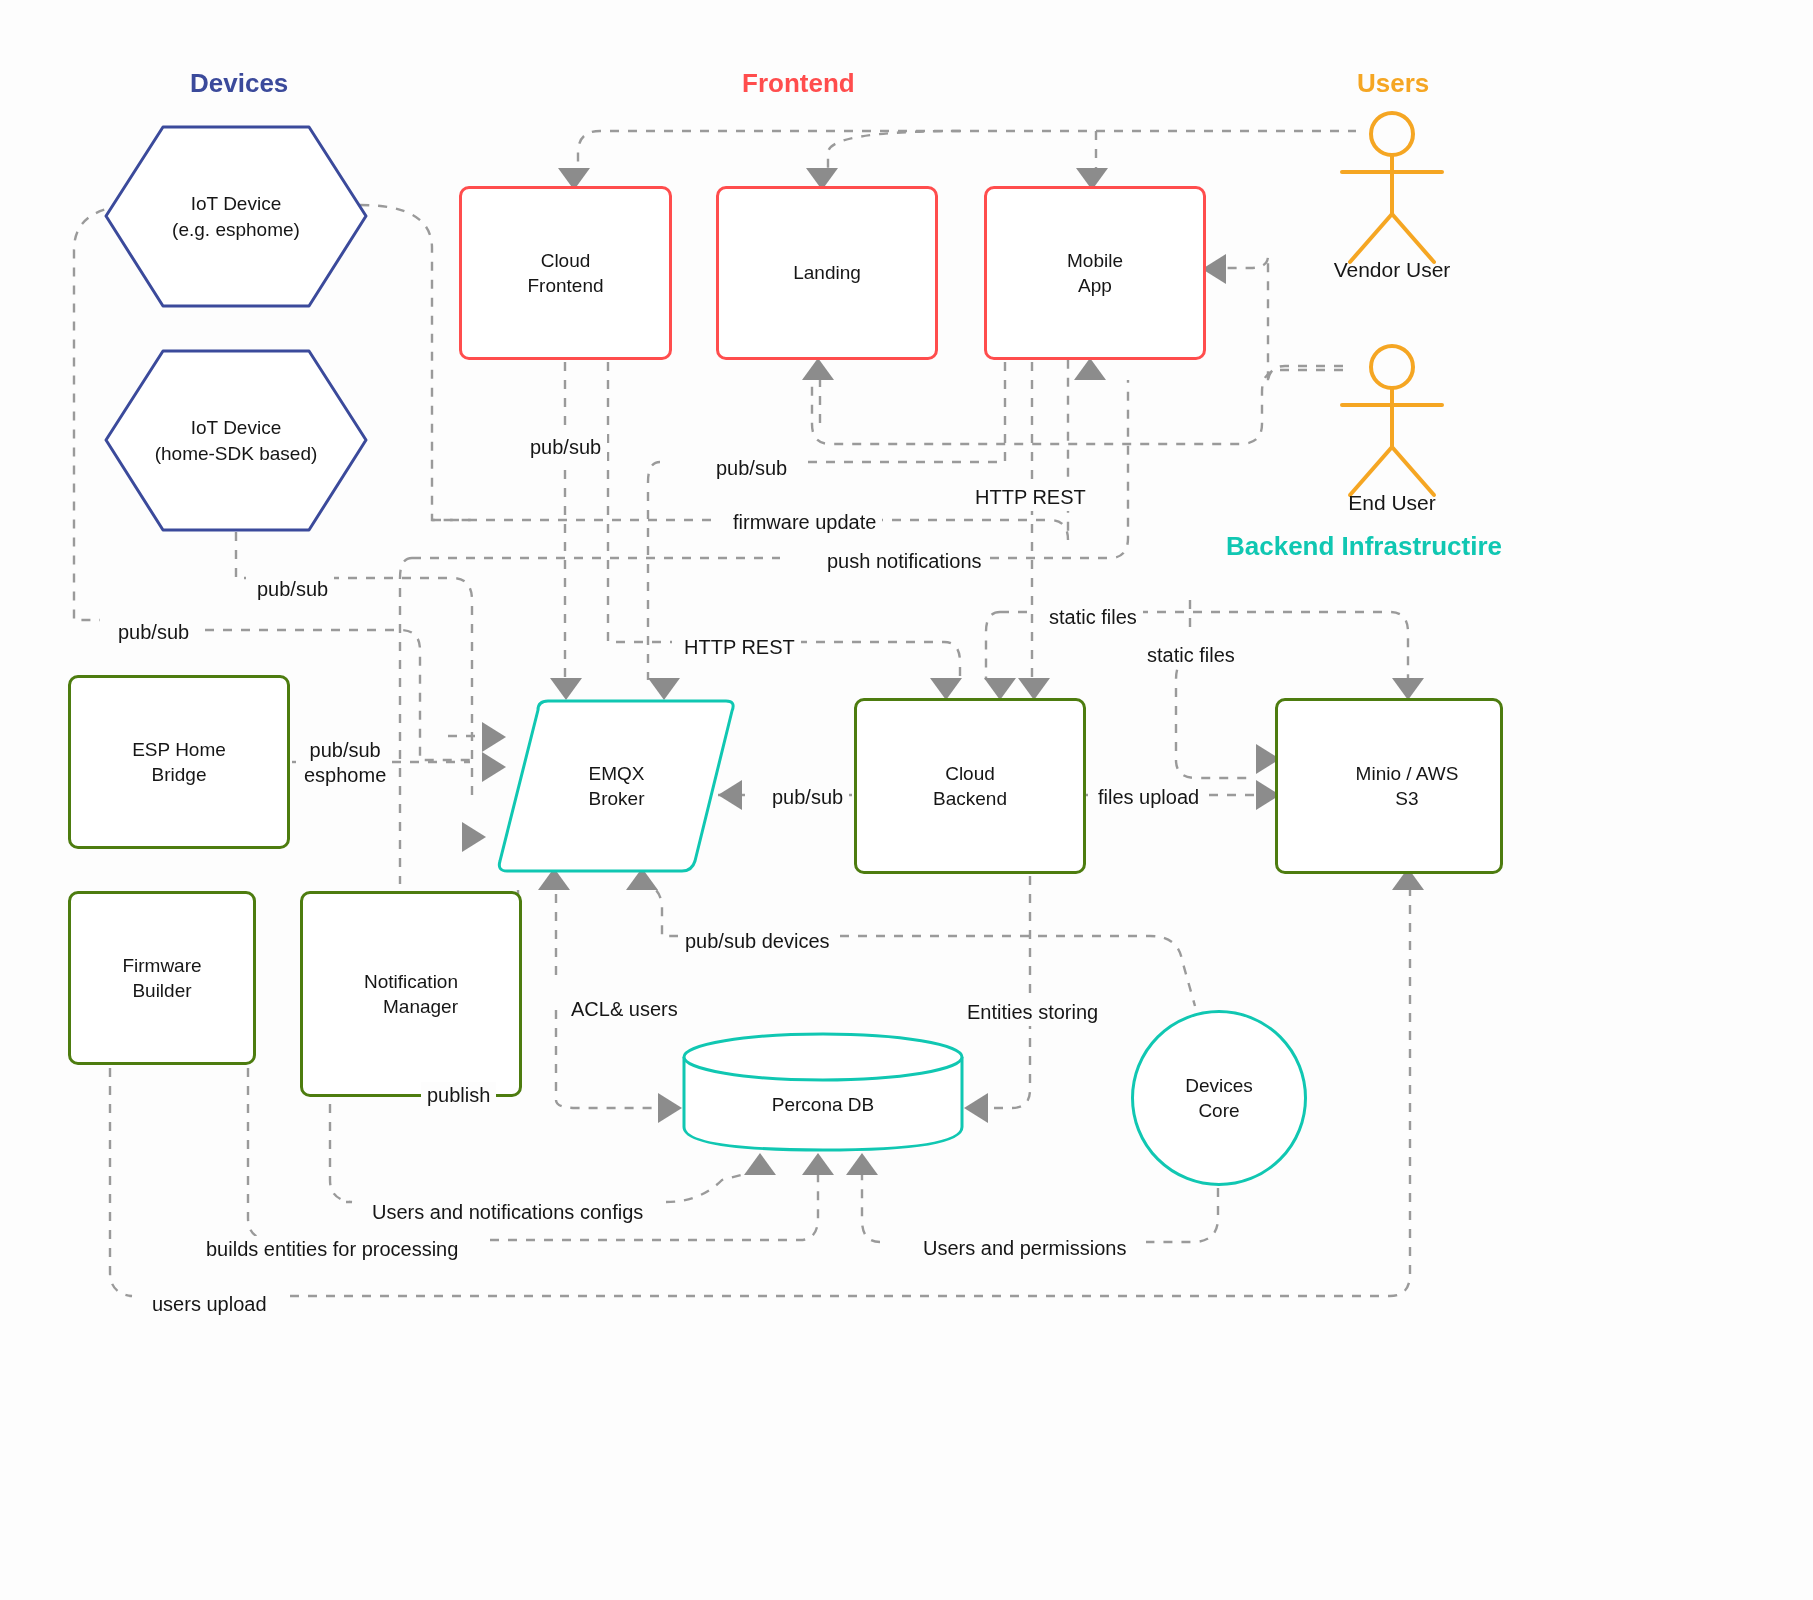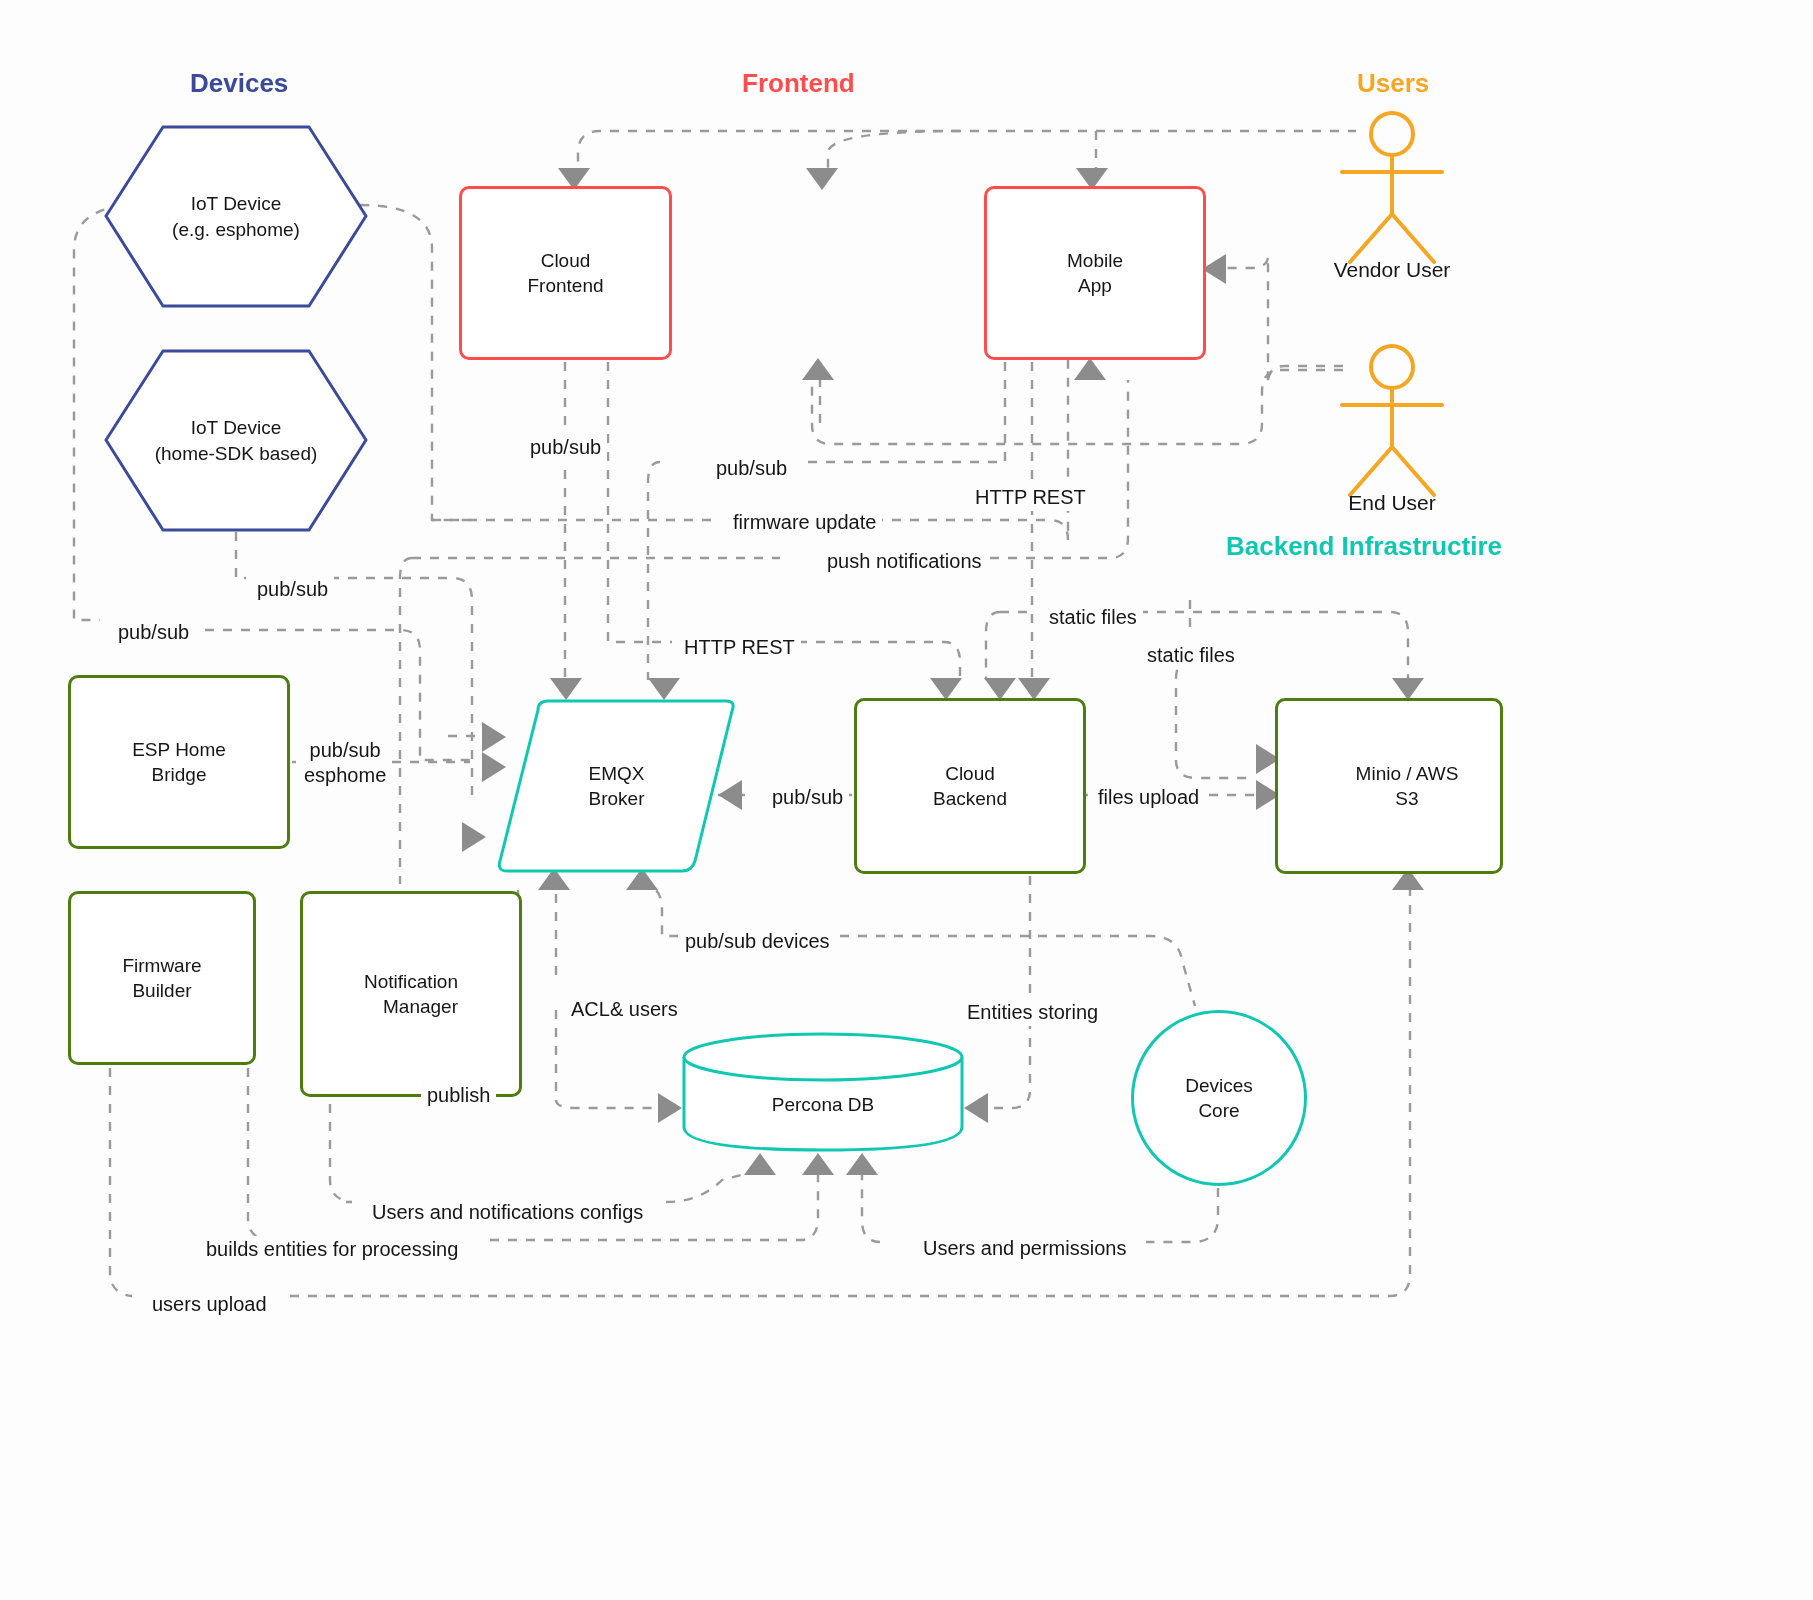--- a/index.html
+++ b/index.html
@@ -267,20 +267,23 @@
     <svg width="266" height="185" viewBox="0 0 266 185">
       <polygon points="60,3 206,3 263,92 206,182 60,182 3,92" fill="#ffffff" stroke="#3b4a9b" stroke-width="3" stroke-linejoin="round"></polygon>
     </svg>
     <div class="lbl">IoT Device
 (home-SDK based)</div>
   </div>
 
   <div class="node rbox" style="left:459px; top:186px; width:213px; height:174px;">
     <div class="lbl">Cloud
 Frontend</div>
+  </div>
+  <div class="node rbox" style="left:716px; top:186px; width:222px; height:174px;">
+    <div class="lbl">Landing</div>
   </div>
   <div class="node rbox" style="left:984px; top:186px; width:222px; height:174px;">
     <div class="lbl">Mobile
 App</div>
   </div>
 
   <div class="node tbox" style="left:68px; top:675px; width:222px; height:174px;">
     <div class="lbl">ESP Home
 Bridge</div>
   </div>

